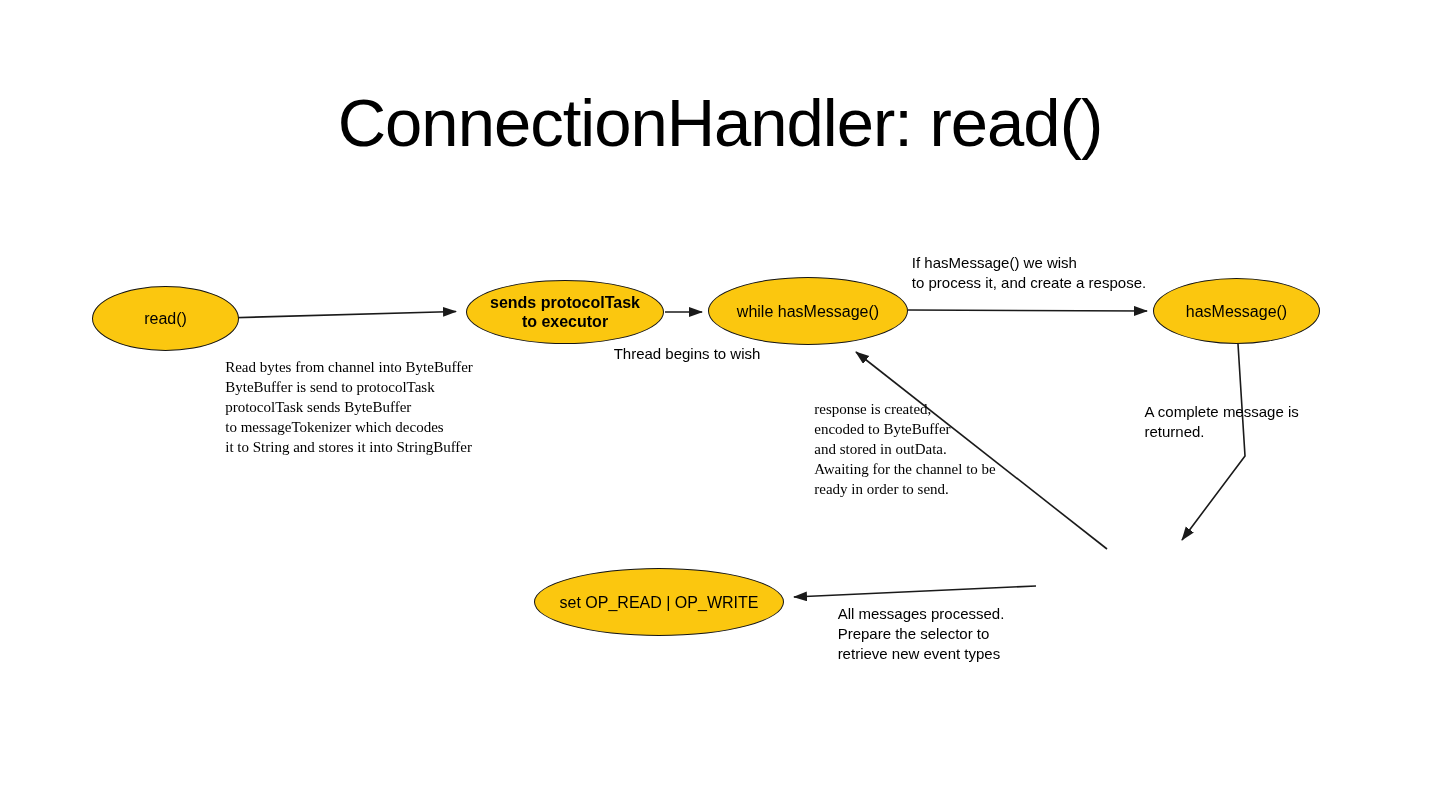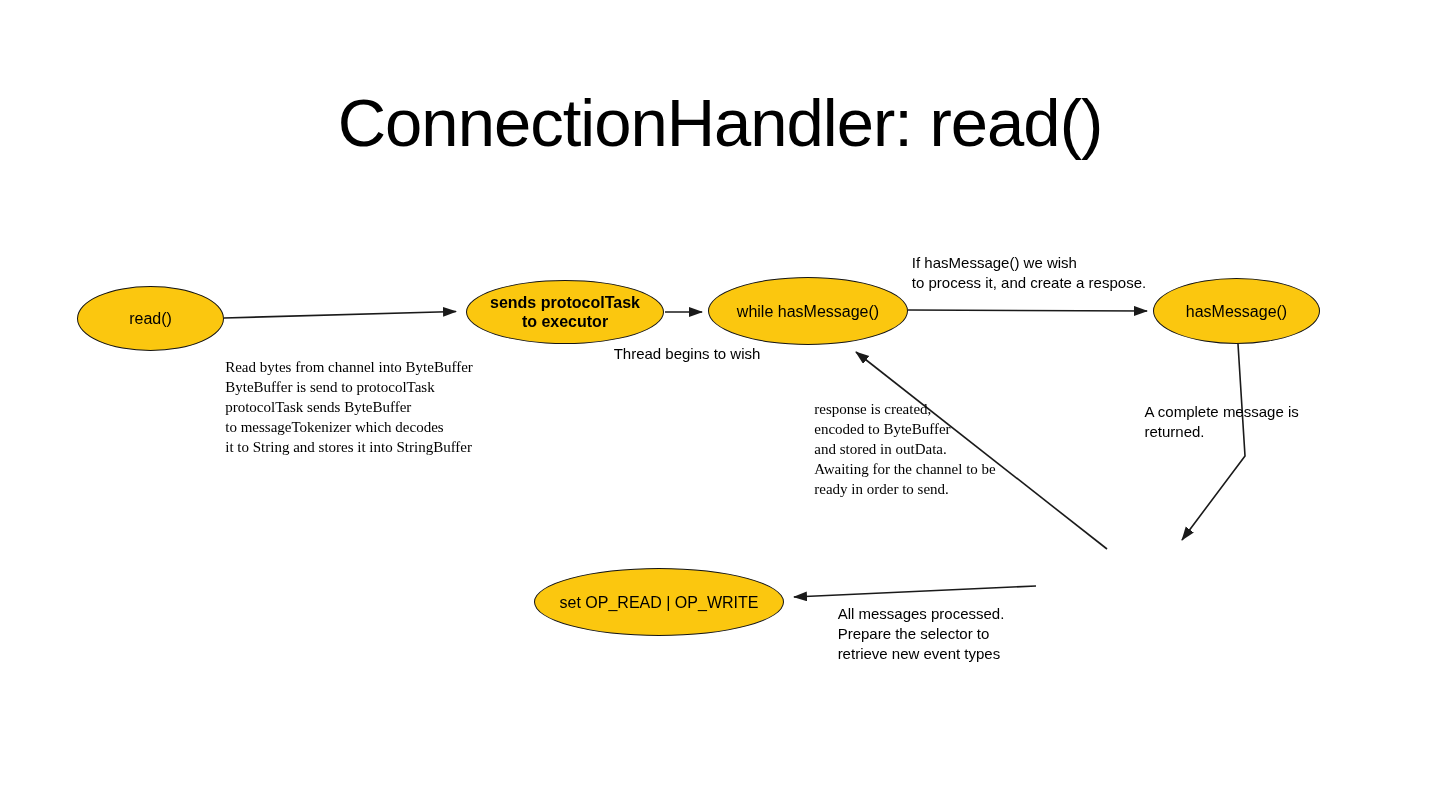--- a/index.html
+++ b/index.html
@@ -19,21 +19,21 @@
     background:var(--node-fill,#fbc70f); border:1.7px solid #141414;
     display:flex; align-items:center; justify-content:center;
     text-align:center; font-size:16px; line-height:19px;
     white-space:pre-line; box-sizing:border-box;
   }
   .note {
     position:absolute; font-size:15px; line-height:20px;
     white-space:pre-line; transform:translateX(-50%);
   }
   
-  .n-read       { left:77px;   top:286px; width:147px; height:65px; }
+  .n-read       { left:92px;   top:286px; width:147px; height:65px; }
   .n-sendtask   { left:466px;  top:280px; width:198px; height:64px;font-weight:bold; }
   .n-while      { left:708px;  top:277px; width:200px; height:68px; }
   .n-next       { left:1153px; top:278px; width:167px; height:66px; }
   .n-process    { left:1035px; top:548px; width:238px; height:68px; }
   .n-setop      { left:534px;  top:568px; width:250px; height:68px; }
   
   .t-readbytes  { left:349px;  top:357px;font-family:Liberation Serif, serif; }
   .t-thread     { left:687px;  top:344px; }
   .t-ifhas      { left:1029px; top:253px; }
   .t-complete   { left:1243px; top:402px; }

